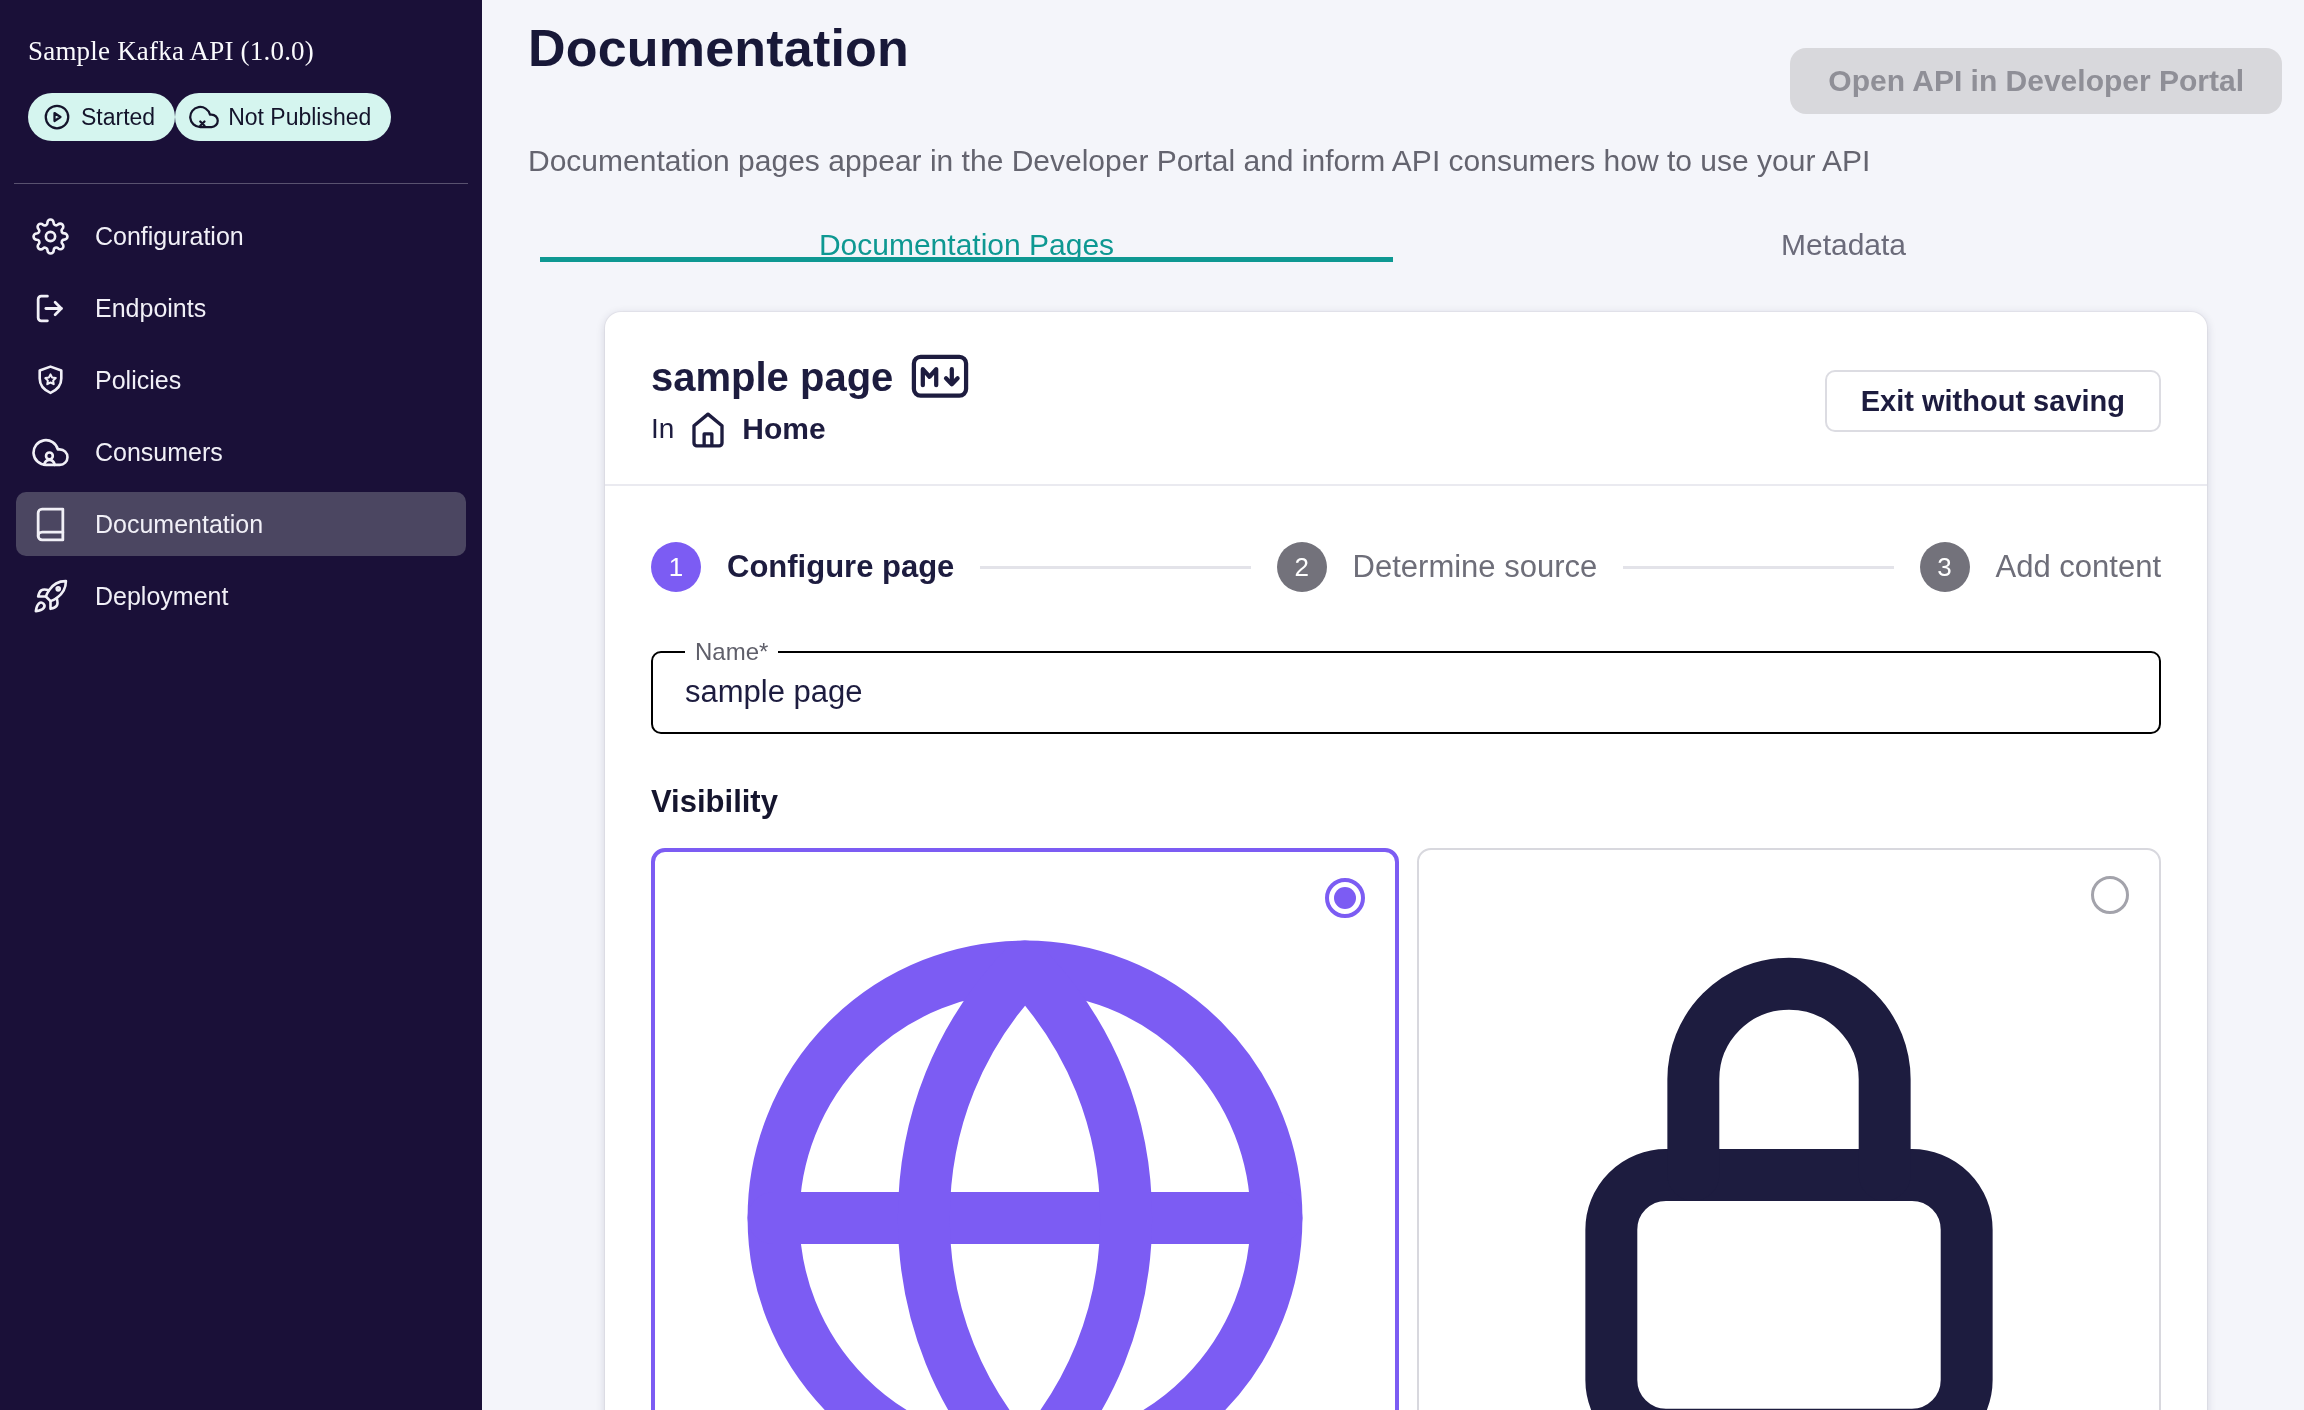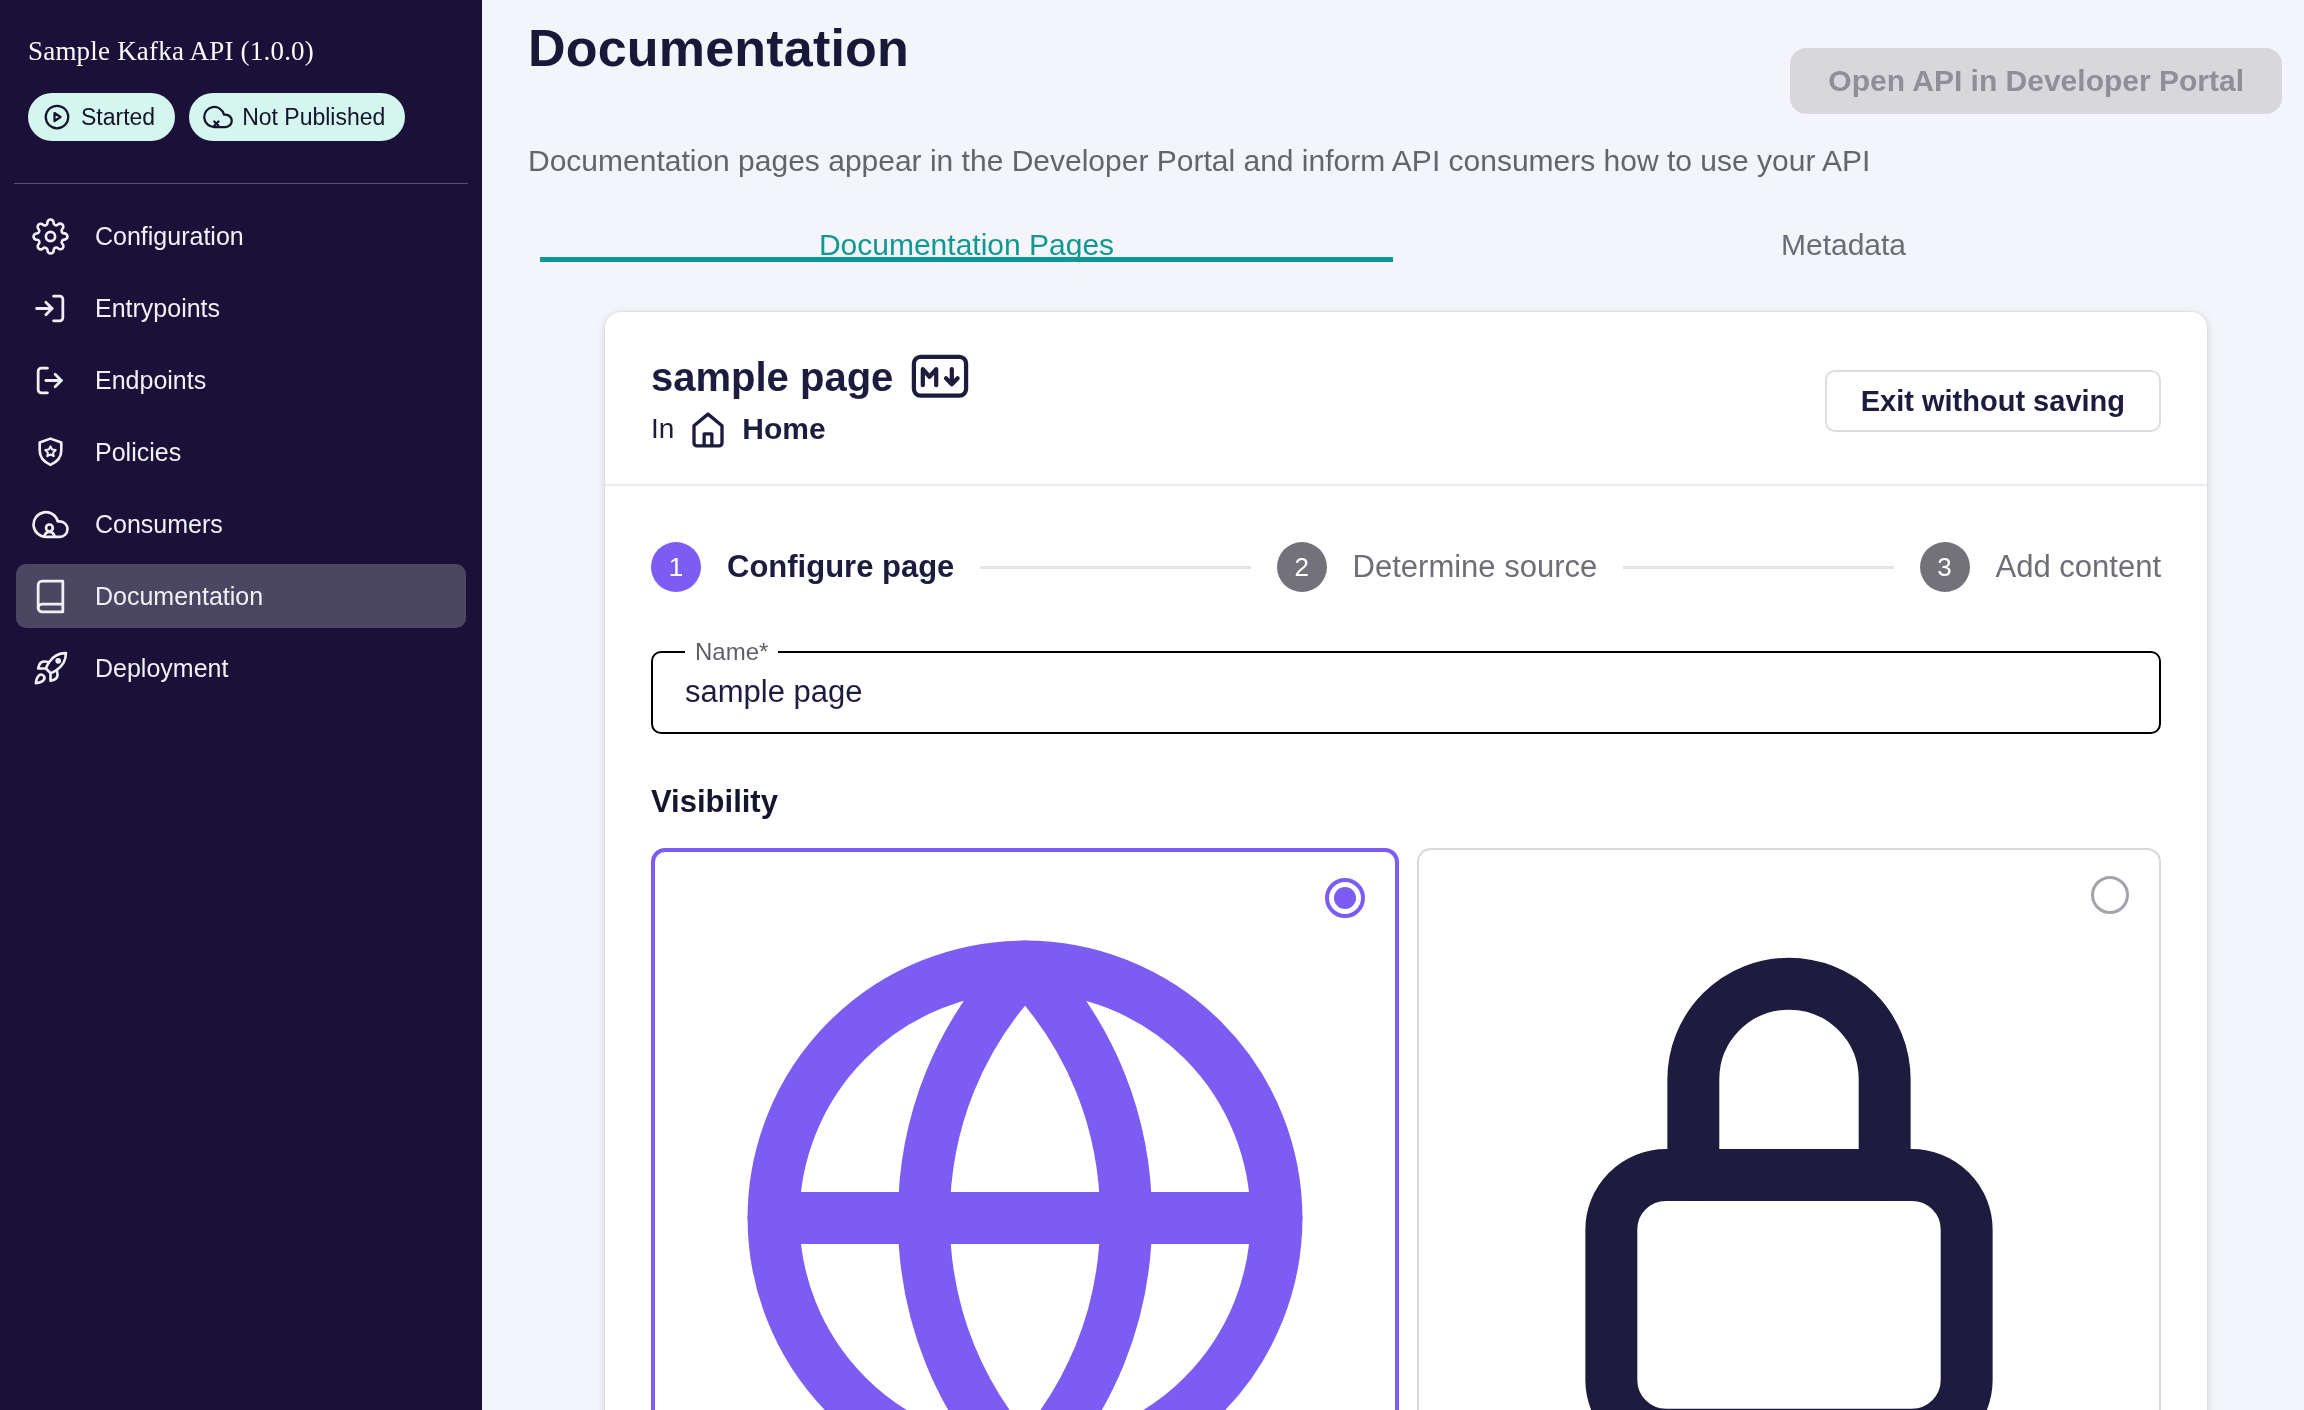--- a/index.html
+++ b/index.html
@@ -3,21 +3,21 @@
 <meta charset="utf-8">
 <style>
   * { margin:0; padding:0; box-sizing:border-box; }
   html,body { width:2304px; height:1410px; overflow:hidden; }
   body { display:flex; font-family:"Liberation Sans", sans-serif; background:#F4F5FA; color:#1D1C3F; }
   svg { display:block; }
 
   
   .sidebar { width:482px; min-width:482px; height:100%; background:#1A1038; color:#F1F0F7; padding:22px 16px 0 16px; }
   .api-title { font-size:27px; font-weight:400; color:#FAFAFD; margin:14px 0 0 12px; letter-spacing:.2px;font-family:Liberation Serif, serif; }
-  .badges { display:flex; gap:14px; margin:26px 0 0 12px; }
+  .badges { display:flex; margin:26px 0 0 12px; }
   .badge { background:#D5F5EF; color:#14142B; border-radius:999px; height:48px; padding:0 20px 0 14px; display:flex; align-items:center; gap:9px; font-size:23px; font-weight:500; }
   .sidebar-divider { border:none; border-top:1.5px solid rgba(255,255,255,.28); margin:42px -2px 0 -2px; }
   .nav { margin-top:20px; }
   .nav-item { display:flex; align-items:center; gap:26px; height:64px; margin-bottom:8px; padding:0 0 0 16px; border-radius:10px; font-size:25px; color:#F1F0F7; cursor:pointer; }
   .nav-item.selected { background:#4B4661; }
   .nav-item .nicon { width:37px; height:37px; color:#F1F0F7; }
 
   
   .main { flex:1; background:#F4F5FA; padding:18px 22px 0 46px; display:flex; flex-direction:column; }
   .main-header { display:flex; justify-content:space-between; align-items:flex-start; }
@@ -106,30 +106,20 @@
     <div class="nav-item">
       <span class="nicon">
         <svg viewBox="0 0 24 24" fill="none" stroke="currentColor" stroke-width="1.7" stroke-linecap="round" stroke-linejoin="round">
             <circle cx="12" cy="12" r="3"></circle>
             <path d="M19.4 15a1.65 1.65 0 0 0 .33 1.82l.06.06a2 2 0 0 1 0 2.83 2 2 0 0 1-2.83 0l-.06-.06a1.65 1.65 0 0 0-1.82-.33 1.65 1.65 0 0 0-1 1.51V21a2 2 0 0 1-2 2 2 2 0 0 1-2-2v-.09A1.65 1.65 0 0 0 9 19.4a1.65 1.65 0 0 0-1.82.33l-.06.06a2 2 0 0 1-2.83 0 2 2 0 0 1 0-2.83l.06-.06a1.65 1.65 0 0 0 .33-1.82 1.65 1.65 0 0 0-1.51-1H3a2 2 0 0 1-2-2 2 2 0 0 1 2-2h.09A1.65 1.65 0 0 0 4.6 9a1.65 1.65 0 0 0-.33-1.82l-.06-.06a2 2 0 0 1 0-2.83 2 2 0 0 1 2.83 0l.06.06a1.65 1.65 0 0 0 1.82.33H9a1.65 1.65 0 0 0 1-1.51V3a2 2 0 0 1 2-2 2 2 0 0 1 2 2v.09a1.65 1.65 0 0 0 1 1.51 1.65 1.65 0 0 0 1.82-.33l.06-.06a2 2 0 0 1 2.83 0 2 2 0 0 1 0 2.83l-.06.06a1.65 1.65 0 0 0-.33 1.82V9a1.65 1.65 0 0 0 1.51 1H21a2 2 0 0 1 2 2 2 2 0 0 1-2 2h-.09a1.65 1.65 0 0 0-1.51 1z"></path>
           </svg>
       </span>
       <span>Configuration</span>
     </div>
 
-    <div class="nav-item">
-      <span class="nicon">
-        <svg viewBox="0 0 24 24" fill="none" stroke="currentColor" stroke-width="1.8" stroke-linecap="round" stroke-linejoin="round">
-            <path d="M14 4h4a2 2 0 0 1 2 2v12a2 2 0 0 1-2 2h-4"></path>
-            <polyline points="9 8 13 12 9 16"></polyline>
-            <line x1="13" y1="12" x2="3" y2="12"></line>
-          </svg>
-      </span>
-      <span>Entrypoints</span>
-    </div>
 
     <div class="nav-item">
       <span class="nicon">
         <svg viewBox="0 0 24 24" fill="none" stroke="currentColor" stroke-width="1.8" stroke-linecap="round" stroke-linejoin="round">
             <path d="M10 4H6a2 2 0 0 0-2 2v12a2 2 0 0 0 2 2h4"></path>
             <polyline points="15 8 19 12 15 16"></polyline>
             <line x1="19" y1="12" x2="9" y2="12"></line>
           </svg>
       </span>
       <span>Endpoints</span>

